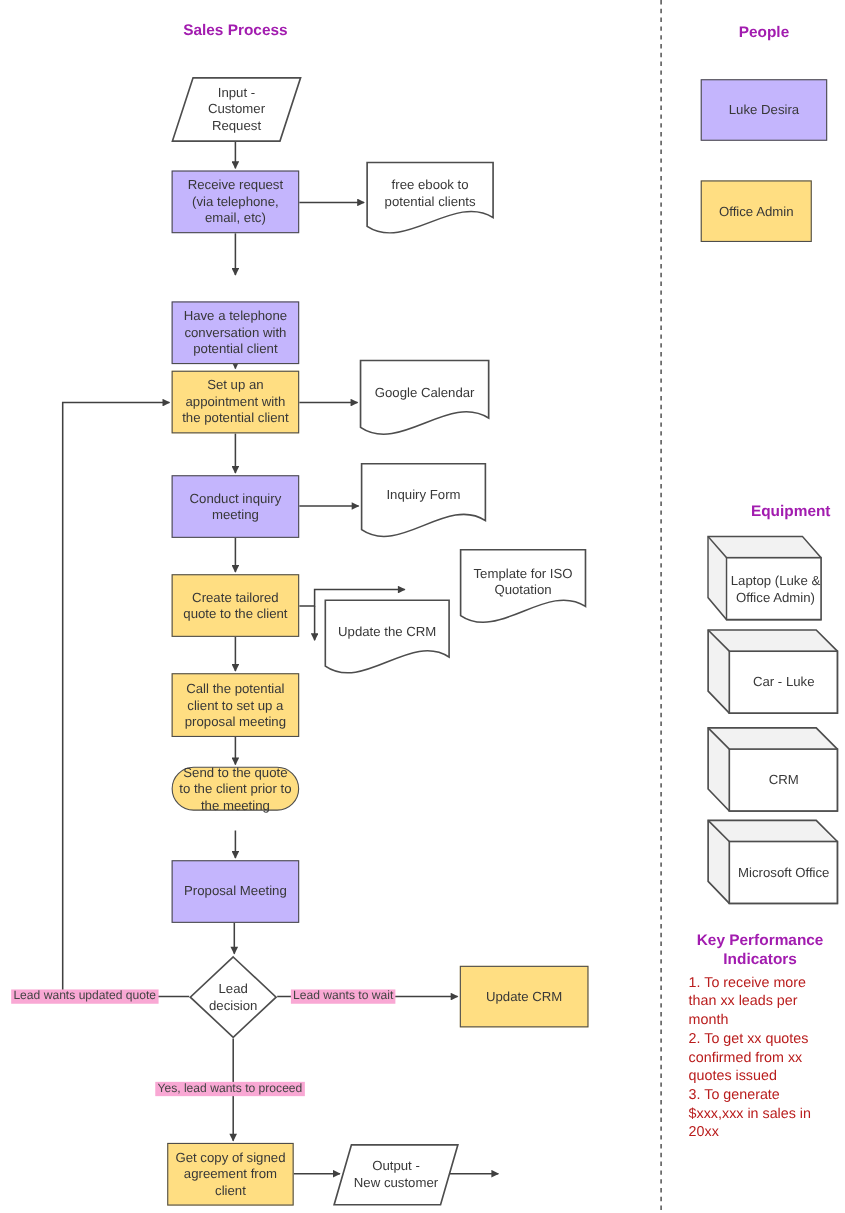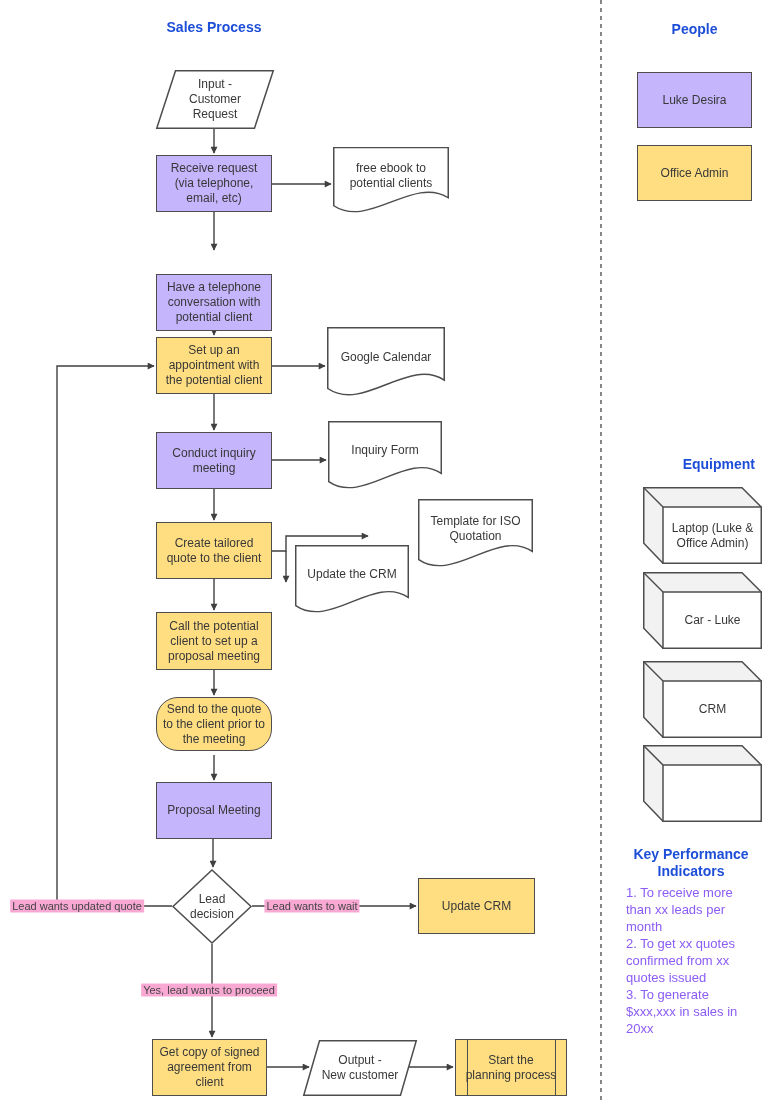--- a/index.html
+++ b/index.html
@@ -10,24 +10,24 @@
         text-align:center;font-size:12px;line-height:15px;box-sizing:border-box;}
   .node>span{position:relative;z-index:2;padding:0 3px;white-space:pre-line;}
   .rect{background:#c4b5fd;border:1.5px solid #4d4d4d;}
   .yellow{background:#ffde82;}
   .shape{position:absolute;left:0;top:0;width:100%;height:100%;overflow:visible;z-index:0;}
   .doc{overflow:visible;}
   .doc>span{padding-bottom:8px;}
   .bar{position:absolute;top:0;bottom:0;width:0;border-left:1.5px solid #4d4d4d;z-index:1;}
   .edge-label{position:absolute;transform:translate(-50%,-50%);background:#f9a8d4;
               font-size:11px;line-height:13px;padding:0 2px;white-space:nowrap;color:#444;z-index:3;}
-  .heading{position:absolute;font-weight:bold;font-size:14px;line-height:17px;text-align:center;color:#1d4ed8;}
+  .heading{position:absolute;font-weight:bold;font-size:14px;line-height:17px;text-align:center;color:#a21caf;}
   .cube-label{position:absolute;left:20px;top:20px;right:0;bottom:0;display:flex;
               align-items:center;justify-content:center;text-align:center;font-size:12px;line-height:15px;}
-  .kpi-list{position:absolute;left:626px;top:884px;width:126px;font-size:13px;line-height:17px;color:#8b5cf6;}
+  .kpi-list{position:absolute;left:626px;top:884px;width:126px;font-size:13px;line-height:17px;color:#b91c1c;}
   .kpi-item{white-space:normal;}
 </style>
 </head>
 <body>
 
 <div class="canvas">
 
   <svg class="edges" xmlns="http://www.w3.org/2000/svg">
     <defs>
       <marker id="arr" viewBox="0 0 10 10" refX="9" refY="5" markerWidth="10" markerHeight="7" orient="auto" markerUnits="userSpaceOnUse">
@@ -121,21 +121,21 @@
     <svg class="shape" viewBox="0 0 116 73" preserveAspectRatio="none">
       <path d="M0.75,0.75 L115.25,0.75 L115.25,57 C80,32 36,92 0.75,66 Z" fill="#ffffff" stroke="#4d4d4d" stroke-width="1.5"></path>
     </svg>
     <span>Update the CRM</span>
   </div>
 
   <div class="node rect yellow" style="left:156px;top:612px;width:116px;height:58px;">
     <span>Call the potential client to set up a proposal meeting</span>
   </div>
 
-  <div class="node rect yellow" style="left:156px;top:697px;width:116px;height:54px;border-radius:22px;">
+  <div class="node rect yellow" style="left:156px;top:697px;width:116px;height:40px;border-radius:22px;">
     <span>Send to the quote to the client prior to the meeting</span>
   </div>
 
   <div class="node" style="left:172px;top:869px;width:80px;height:75px;">
     <svg class="shape" viewBox="0 0 80 75" preserveAspectRatio="none">
       <polygon points="40,1 79,37.5 40,74 1,37.5" fill="#ffffff" stroke="#4d4d4d" stroke-width="1.5"></polygon>
     </svg>
     <span>Lead decision</span>
   </div>
 
@@ -152,43 +152,37 @@
   </div>
 
   <div class="node" style="left:303px;top:1040px;width:114px;height:56px;">
     <svg class="shape" viewBox="0 0 114 56" preserveAspectRatio="none">
       <polygon points="16.5,0.75 113.25,0.75 97.5,55.25 0.75,55.25" fill="#ffffff" stroke="#4d4d4d" stroke-width="1.5"></polygon>
     </svg>
     <span>Output -
 New customer</span>
   </div>
 
-  <div class="node rect yellow" style="left:455px;top:1039px;width:112px;height:57px;">
-    <i class="bar" style="left:11px;"></i>
-    <i class="bar" style="left:99px;"></i>
-    <span>Start the
-planning process</span>
-  </div>
 
   <span class="edge-label" style="left:77px;top:906px;">Lead wants updated quote</span>
   <span class="edge-label" style="left:312px;top:906px;">Lead wants to wait</span>
   <span class="edge-label" style="left:209px;top:990px;">Yes, lead wants to proceed</span>
 
   <div class="heading" style="left:637px;top:21px;width:115px;">People</div>
 
   <div class="node rect" style="left:637px;top:72px;width:115px;height:56px;">
     <span>Luke Desira</span>
   </div>
-  <div class="node rect yellow" style="left:637px;top:145px;width:115px;height:56px;align-items:center;">
+  <div class="node rect yellow" style="left:637px;top:164px;width:101px;height:56px;align-items:center;">
     <span>Office Admin</span>
   </div>
 
   <div class="heading" style="left:640px;top:456px;width:115px;text-align:right;">Equipment</div>
 
-  <div class="node" style="left:643px;top:487px;width:119px;height:77px;">
+  <div class="node" style="left:643px;top:487px;width:104px;height:77px;">
     <svg class="shape" viewBox="0 0 119 77" preserveAspectRatio="none">
       <polygon points="0.75,0.75 99,0.75 118.25,20 118.25,76.25 20,76.25 0.75,56.25" fill="#f2f2f2" stroke="#4d4d4d" stroke-width="1.5"></polygon>
       <rect x="20" y="20" width="98.25" height="56.25" fill="#ffffff" stroke="#4d4d4d" stroke-width="1.5"></rect>
       <path d="M0.75,0.75 L20,20" fill="none" stroke="#4d4d4d" stroke-width="1.5"></path>
     </svg>
     <div class="cube-label">Laptop (Luke &amp; Office Admin)</div>
   </div>
 
   <div class="node" style="left:643px;top:572px;width:119px;height:77px;">
     <svg class="shape" viewBox="0 0 119 77" preserveAspectRatio="none">
@@ -207,20 +201,21 @@
     </svg>
     <div class="cube-label">CRM</div>
   </div>
 
   <div class="node" style="left:643px;top:745px;width:119px;height:77px;">
     <svg class="shape" viewBox="0 0 119 77" preserveAspectRatio="none">
       <polygon points="0.75,0.75 99,0.75 118.25,20 118.25,76.25 20,76.25 0.75,56.25" fill="#f2f2f2" stroke="#4d4d4d" stroke-width="1.5"></polygon>
       <rect x="20" y="20" width="98.25" height="56.25" fill="#ffffff" stroke="#4d4d4d" stroke-width="1.5"></rect>
       <path d="M0.75,0.75 L20,20" fill="none" stroke="#4d4d4d" stroke-width="1.5"></path>
     </svg>
+    <div class="cube-label">Microsoft Office</div>
   </div>
 
   <div class="heading" style="left:626px;top:846px;width:130px;">Key Performance Indicators</div>
 
   <div class="kpi-list">
     <div class="kpi-item">1. To receive more than xx leads per month</div>
     <div class="kpi-item">2. To get xx quotes confirmed from xx quotes issued</div>
     <div class="kpi-item">3. To generate $xxx,xxx in sales in 20xx</div>
   </div>
 

